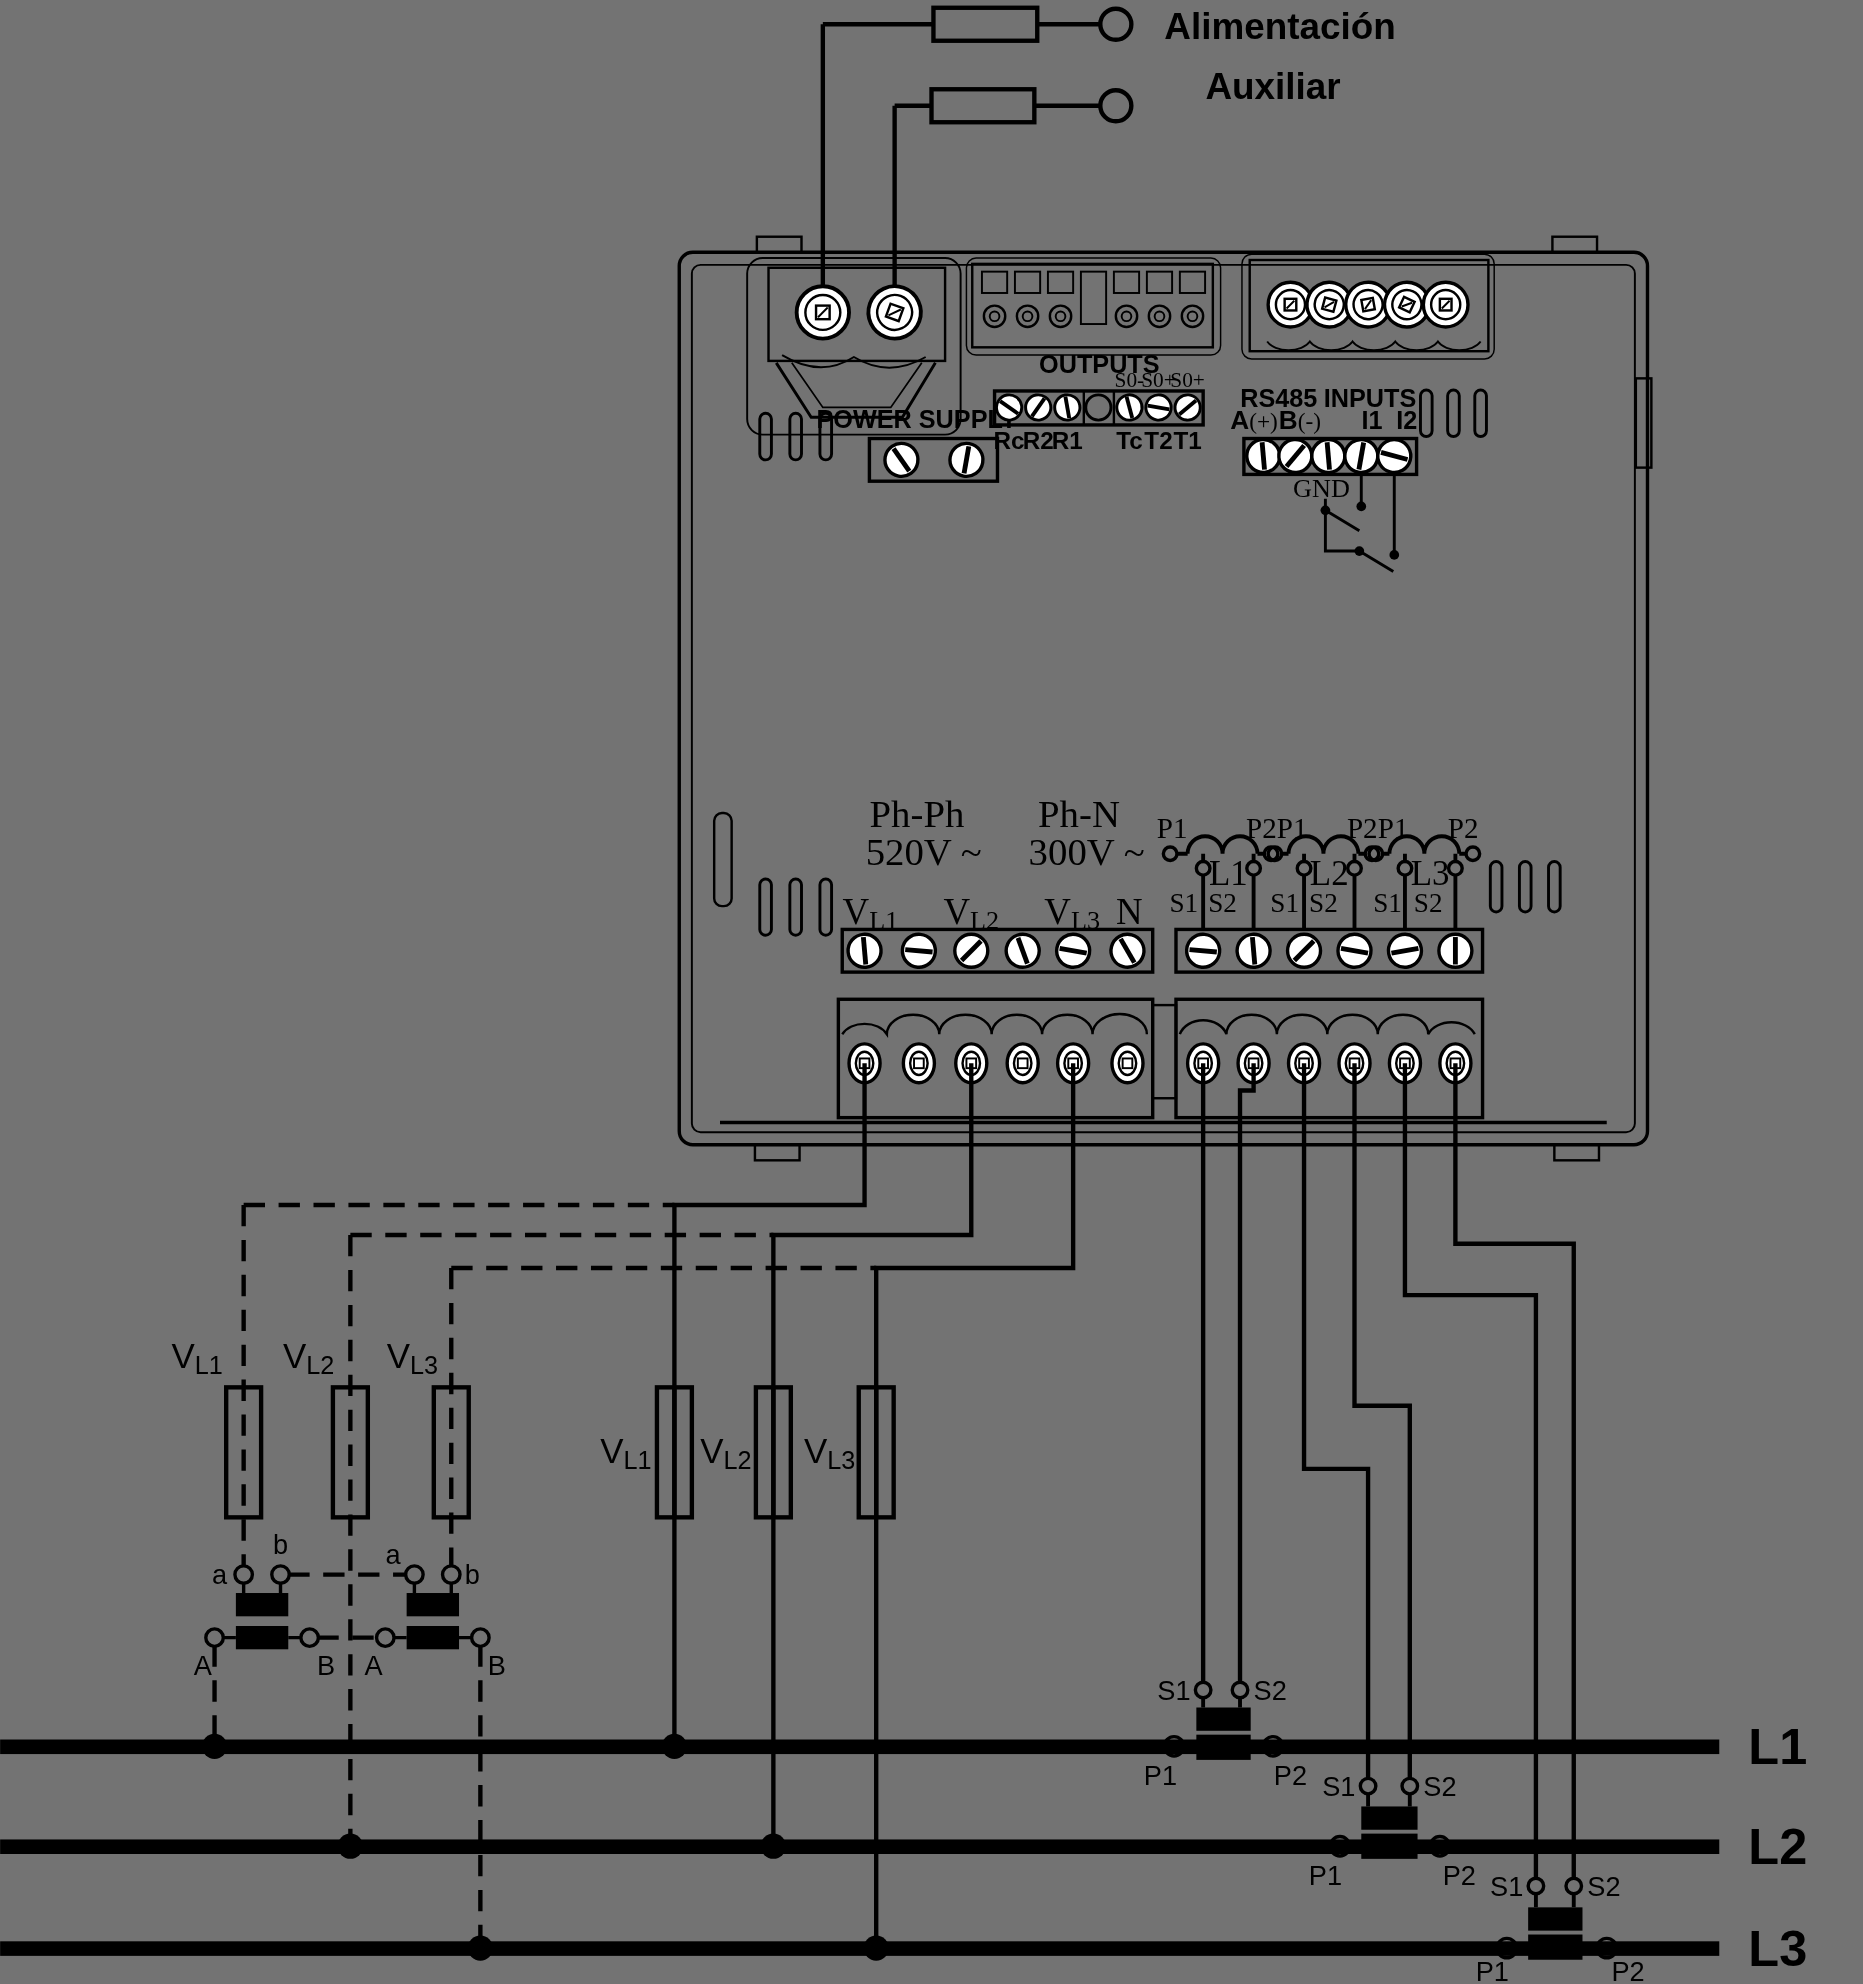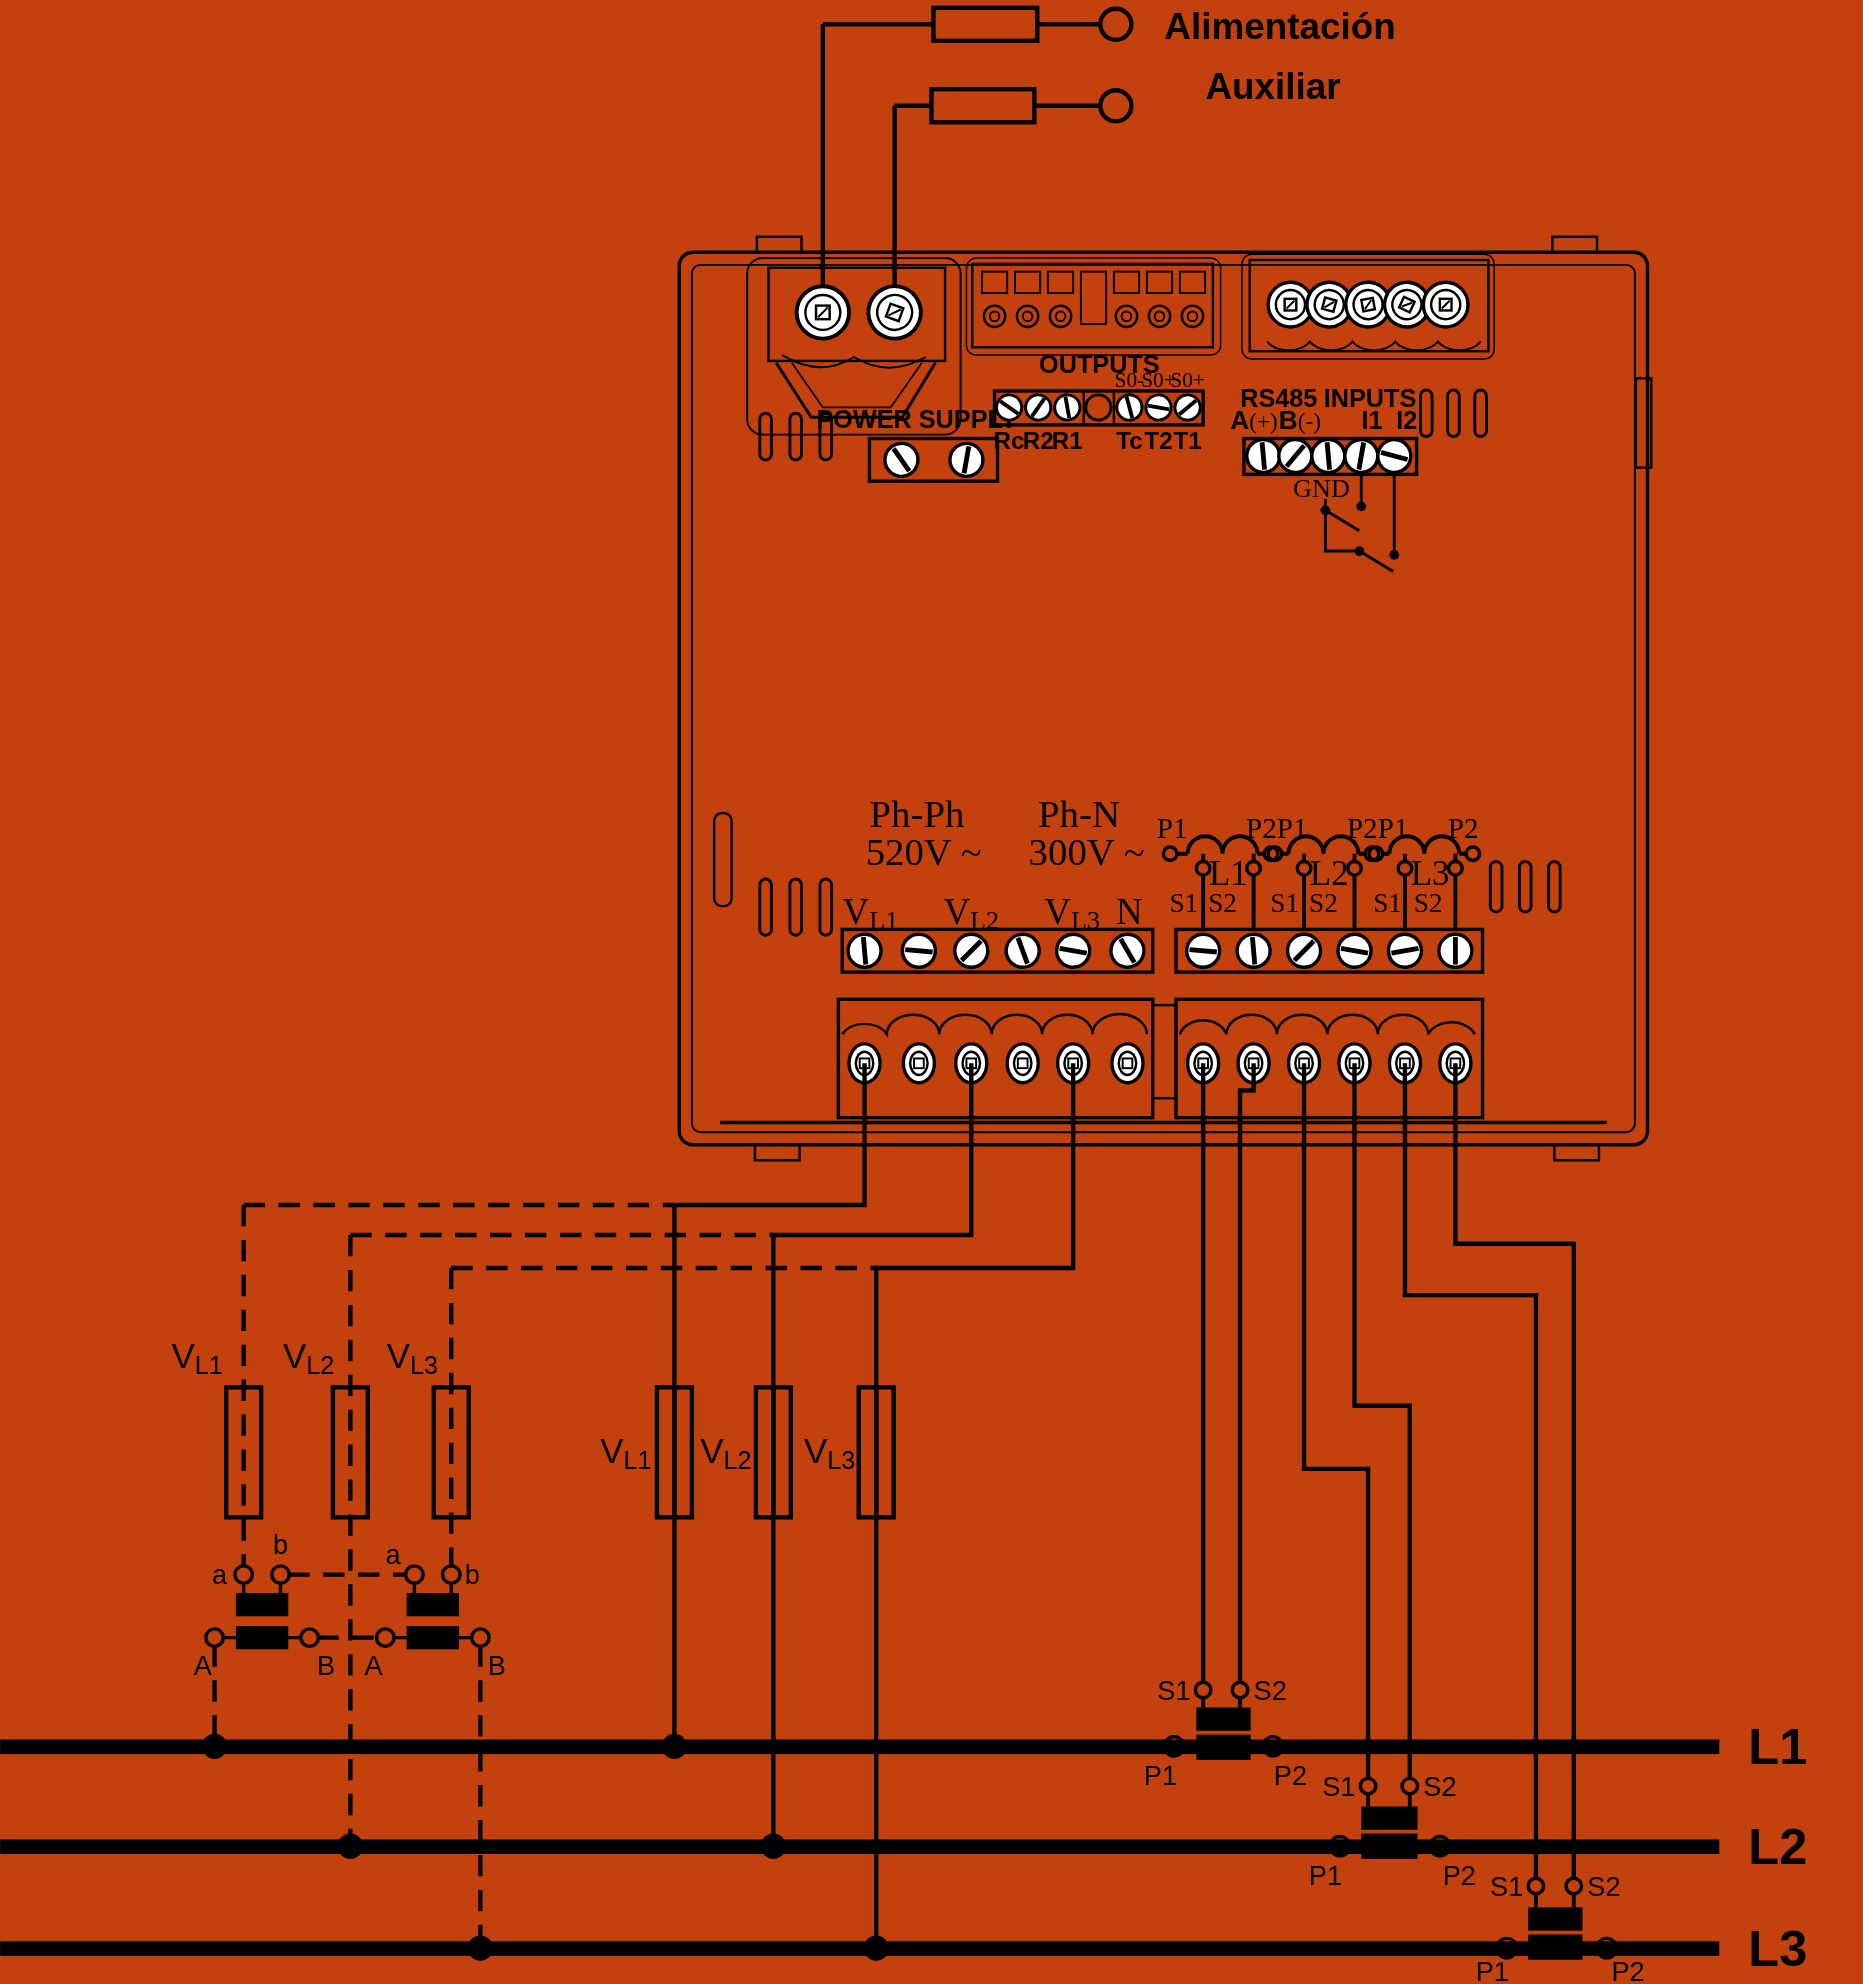--- a/index.html
+++ b/index.html
@@ -1,16 +1,16 @@
 <!DOCTYPE html>
 <html><head>
 <meta charset="utf-8">
 <style>
   html,body{margin:0;padding:0;background:#fff;}
-  .stage{width:1863px;height:1984px;position:relative;background:#c2410c;}
+  .stage{width:1863px;height:1984px;position:relative;background:#737373;}
   svg{display:block;}
   .sans{font-family:"Liberation Sans",sans-serif;}
   .serif{font-family:"Liberation Serif",serif;}
   .b{font-weight:bold;}
   text{fill:#000;}
   .ln{stroke:#000;fill:none;}
 </style>
 </head>
 <body>
 

